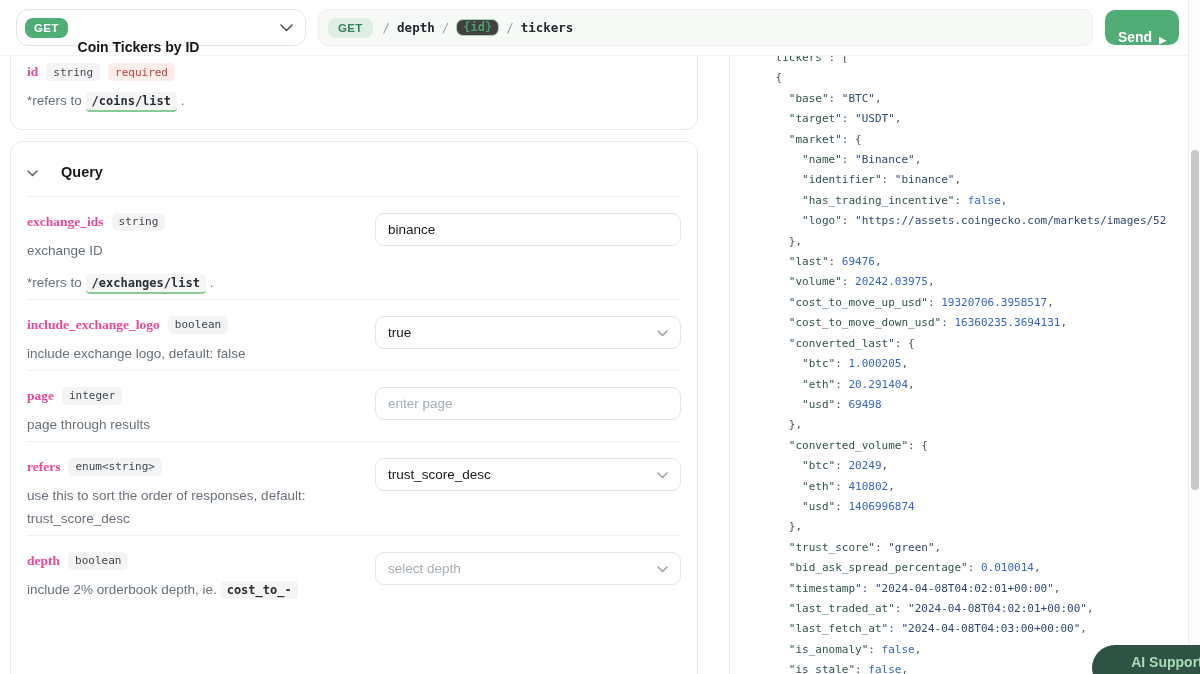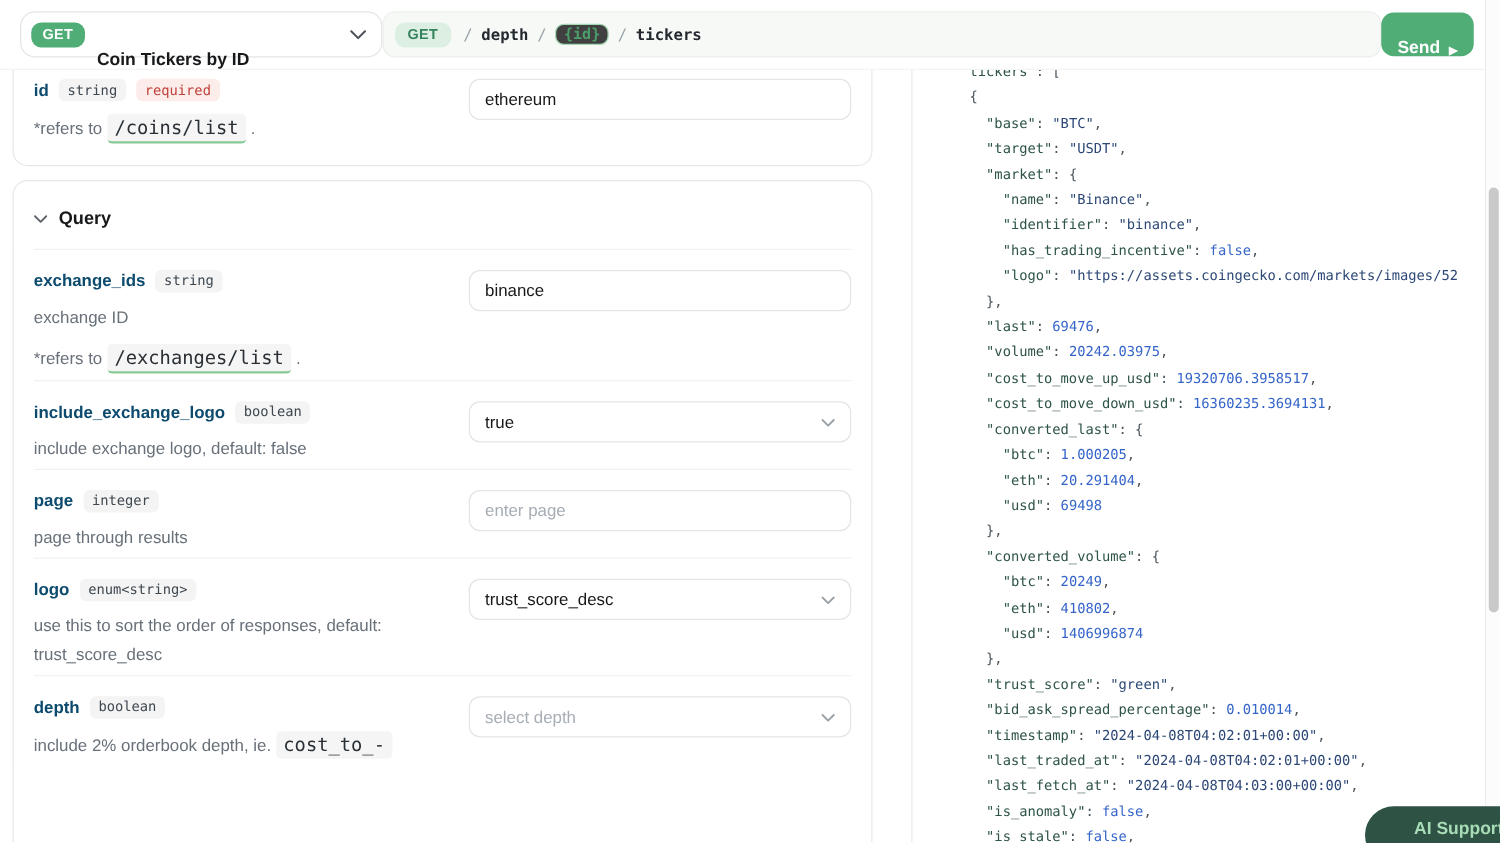--- a/index.html
+++ b/index.html
@@ -1,20 +1,20 @@
 <!DOCTYPE html>
 <html><head>
 <meta charset="utf-8">
 <style>
   * { margin:0; padding:0; box-sizing:border-box; }
   html,body { width:1200px; height:674px; overflow:hidden; background:#fff;
     font-family:"Liberation Sans", sans-serif; }
 
   
-  .topbar { height:56px; display:flex; align-items:center; 
+  .topbar { height:56px; display:flex; align-items:center; gap:12px;
     padding:0 21px 0 16px; border-bottom:1px solid #f3f4f3; background:#fff;
     position:relative; z-index:3; }
   .endpoint-pill { width:290px; height:37px; border:1px solid #e3e5e3; border-radius:12px;
     display:flex; align-items:center; gap:10px; padding:0 12px 0 8px; background:#fff; cursor:pointer; }
   .get-badge-solid { background:#4fad75; color:#fff; font-weight:bold; font-size:11.5px;
     letter-spacing:.3px; padding:4px 9px; border-radius:8px; }
   .endpoint-label { font-size:14px; font-weight:bold; color:#17181a; flex:1;margin-top:38px; }
   .chev svg { display:block; }
 
   .request-bar { flex:1; height:37px; background:#f7f9f7; border:1px solid #ecefec;
@@ -38,37 +38,37 @@
     overflow:hidden; }
 
   .card { border:1px solid #e7e8e9; border-radius:12px; background:#fff; }
   .card-path { margin-top:-34px; padding:40px 16px 16px; }
   .card-query { margin-top:11px; padding:16px 16px 0; height:620px; }
 
   .field-row { display:flex; }
   .field-info { flex:1; padding-right:24px; min-width:0; }
   .field-control { width:306px; }
   .field-head { display:flex; align-items:center; }
-  .fname { font-family:Liberation Sans, sans-serif; font-weight:bold; font-size:13.5px; color:#0c4a6e; }
+  .fname { font-family:Liberation Serif, serif; font-weight:bold; font-size:13.5px; color:#ec4899; }
   .badge { font-family:"DejaVu Sans Mono", monospace; font-size:11px; color:#3f4750;
     background:#f3f4f3; border-radius:5px; padding:2.5px 7px; margin-left:8px; white-space:nowrap; }
   .badge.required { background:#fcecea; color:#c2413b; }
   .fdesc { color:#68707a; font-size:13.5px; margin-top:9px; line-height:1.7; }
-  .code-chip { font-family:"DejaVu Sans Mono", monospace; font-weight:normal; font-size:15px;
+  .code-chip { font-family:"DejaVu Sans Mono", monospace; font-weight:bold; font-size:12px;
     color:#2a2f35; background:#f4f5f4; padding:2px 6px; border-radius:4px; }
   .code-chip.link { border-bottom:2px solid #86cb96; cursor:pointer; text-decoration:none; }
 
   .text-input, .select-box { width:100%; height:33px; border:1px solid #e3e5e7; border-radius:9px;
     font-size:13.5px; color:#17181a; padding:0 12px; background:#fff;
     font-family:"Liberation Sans", sans-serif; }
   .text-input::placeholder { color:#a6adb5; }
   .select-box { display:flex; align-items:center; justify-content:space-between; cursor:pointer; }
   .select-box .ph { color:#a6adb5; }
 
-  .query-head { display:flex; align-items:center; gap:9px; padding:5px 0 15px;
+  .query-head { display:flex; align-items:center; gap:23px; padding:5px 0 15px;
     border-bottom:1px solid #f0f1f1; cursor:pointer; }
   .query-title { font-size:14.5px; font-weight:bold; color:#17181a; }
   .qrow { padding:16px 0 4px; border-bottom:1px solid #f0f1f1; }
   .qrow.last { border-bottom:none; }
 
   
   .right-panel { flex:1; position:relative; overflow:hidden; }
   .code { font-family:"DejaVu Sans Mono", monospace; font-size:11px; line-height:20.4px;
     white-space:pre; margin-top:-8px; padding-left:39px; }
   .tok-k { color:#2e5447; }
@@ -129,23 +129,20 @@
             <span class="fname">id</span>
             <span class="badge">string</span>
             <span class="badge required">required</span>
           </div>
           <div class="fdesc">
             <span>*refers to</span>
             <a class="code-chip link">/coins/list</a>
             <span>.</span>
           </div>
         </div>
-        <div class="field-control">
-          <input class="text-input" value="ethereum" style="">
-        </div>
       </div>
     </div>
 
     <div class="card card-query">
 
       <div class="query-head">
         <span>
           <svg width="11" height="7" viewBox="0 0 11 7">
               <polyline points="1,1 5.5,5.5 10,1" fill="none" stroke="#5d646b" stroke-width="1.5" stroke-linecap="round" stroke-linejoin="round"></polyline>
             </svg>
@@ -200,21 +197,21 @@
           <div class="fdesc">page through results</div>
         </div>
         <div class="field-control">
           <input class="text-input" placeholder="enter page" style="">
         </div>
       </div>
 
       <div class="qrow field-row">
         <div class="field-info">
           <div class="field-head">
-            <span class="fname">logo</span>
+            <span class="fname">refers</span>
             <span class="badge">enum&lt;string&gt;</span>
           </div>
           <div class="fdesc">use this to sort the order of responses, default: trust_score_desc</div>
         </div>
         <div class="field-control">
           <div class="select-box">
             <span>trust_score_desc</span>
             <span>
               <svg width="11" height="7" viewBox="0 0 11 7">
                   <polyline points="1,1 5.5,5.5 10,1" fill="none" stroke="#98a1a8" stroke-width="1.5" stroke-linecap="round" stroke-linejoin="round"></polyline>

